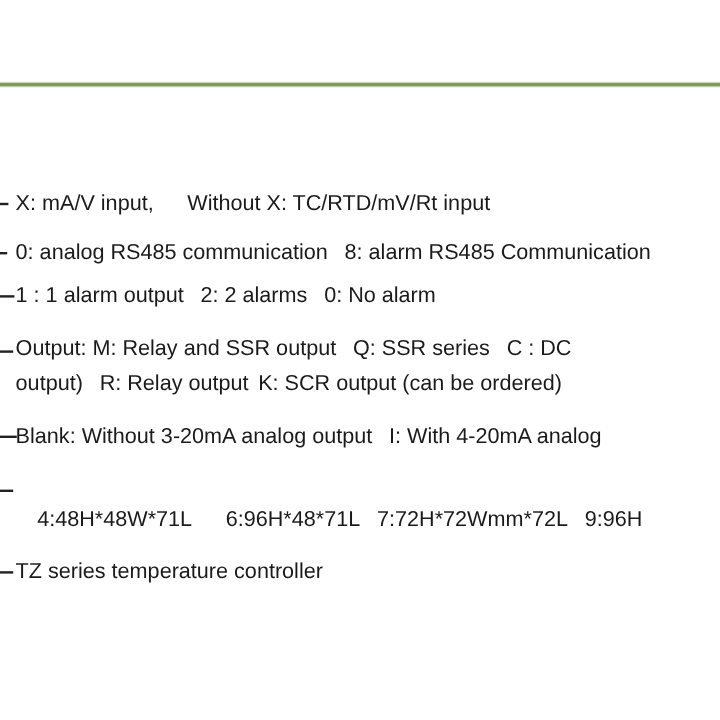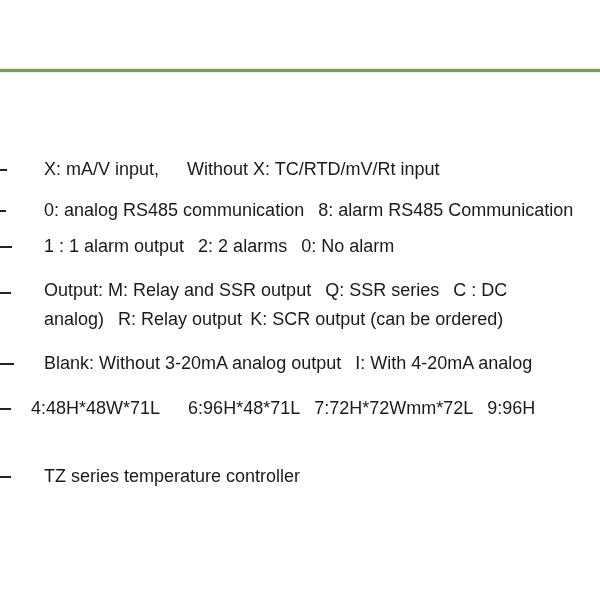--- a/index.html
+++ b/index.html
@@ -18,21 +18,21 @@
     .row {
       position: absolute; left: 0; width: 640px;
       font-size: 18px; line-height: 30px;
       white-space: nowrap;
     }
     .dash {
       position: absolute; left: 0; width: 10px; height: 2px;
       background: #222;
       top: 15px;
     }
-    .text { position: absolute; left: 44px; top: 0; }
+    .text { position: absolute; left: 13px; top: 0; }
     .seg { display: inline; }
     .gap1 { display: inline-block; width: 28px; }
     .gap2 { display: inline-block; width: 14px; }
     .gap3 { display: inline-block; width: 8px; }
   </style>
 </head>
 <body>
 
 <div class="rule"></div>
 
@@ -58,34 +58,34 @@
 </div>
 
 <div class="row" style="top:275px;">
   <span class="dash" style="width:11px; top:17px;"></span>
   <span class="text">
     <span class="seg">Output: M: Relay and SSR output</span><span class="gap2"></span><span class="seg">Q:  SSR series</span><span class="gap2"></span><span class="seg">C : DC</span>
   </span>
 </div>
 <div class="row" style="top:304px;">
   <span class="text">
-    <span class="seg">analog)</span><span class="gap2"></span><span class="seg">R: Relay output</span><span class="gap3"></span><span class="seg">K: SCR output (can be ordered)</span>
+    <span class="seg">output)</span><span class="gap2"></span><span class="seg">R: Relay output</span><span class="gap3"></span><span class="seg">K: SCR output (can be ordered)</span>
   </span>
 </div>
 
 <div class="row" style="top:348px;">
   <span class="dash" style="width:14px;"></span>
   <span class="text">
     <span class="seg">Blank: Without 3-20mA  analog output</span><span class="gap2"></span><span class="seg">I: With 4-20mA analog</span>
   </span>
 </div>
 
 <div class="row" style="top:393px;">
   <span class="dash" style="width:11px;"></span>
-  <span class="text" style="left:31px;">
+  <span class="text" style="left:31px;margin-top:24px;">
     <span class="seg">4:48H*48W*71L</span><span class="gap1"></span><span class="seg">6:96H*48*71L</span><span class="gap2"></span><span class="seg">7:72H*72Wmm*72L</span><span class="gap2"></span><span class="seg">9:96H</span>
   </span>
 </div>
 
 <div class="row" style="top:461px;">
   <span class="dash" style="width:11px;"></span>
   <span class="text">
     <span class="seg">TZ series temperature controller</span>
   </span>
 </div>

